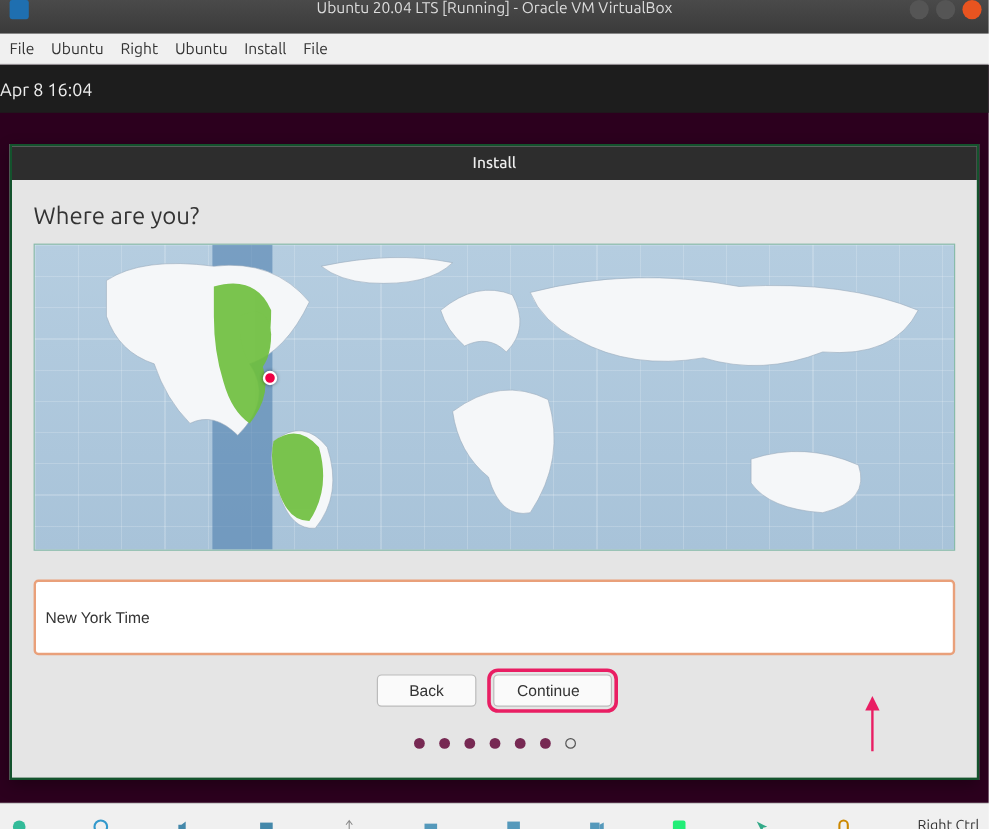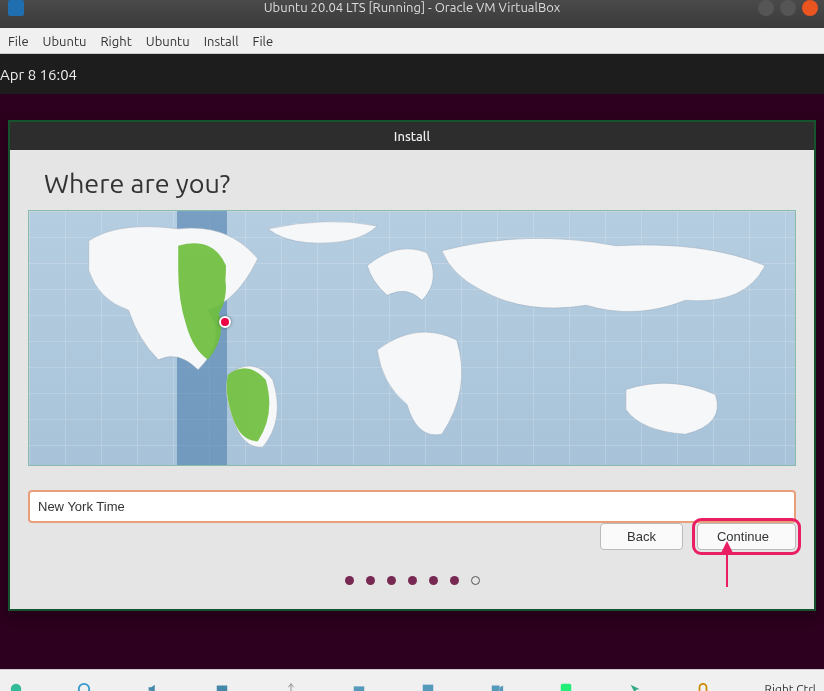--- a/index.html
+++ b/index.html
@@ -22,33 +22,33 @@
 
 .guest-panel { height: 40px; background: #1d1d1d; color: #eee; display: flex; align-items: center; font-size: 15px; position: relative; }
 .guest-panel-right { position: absolute; right: 10px; display: flex; gap: 14px; align-items:center;}
 .panel-icon svg { fill:#eee; }
 
 
 .installer { margin: 26px 8px 0 8px; background: #e5e5e5; border: 2px solid #14532d; box-shadow: 0 4px 12px rgba(0,0,0,.3); position:relative;}
 .installer-titlebar { height: 28px; background: #2d2d2d; color: #eee; display: flex; align-items: center; justify-content: center; font-size: 13px; font-weight:500;}
 
 .installer-body { padding: 18px 18px 14px 18px; }
-.heading { font-size: 27px; color: #333; font-weight: 400; margin-bottom: 12px; margin-left: 16px; }
+.heading { font-size: 20px; color: #333; font-weight: 400; margin-bottom: 12px; }
 
 
 .map-box { height: 256px; background: linear-gradient(#b5cde0, #a8c3d9); border: 1px solid #8ba; position:relative; overflow:hidden;}
 .map-grid { position:absolute; inset:0; background-image: repeating-linear-gradient(to right, rgba(255,255,255,.18) 0 1px, transparent 1px 36px), repeating-linear-gradient(to bottom, rgba(255,255,255,.18) 0 1px, transparent 1px 26px);}
 .tz-band { position:absolute; top:0; bottom:0; left:148px; width:50px; background: rgba(70,120,170,.55);}
 .continents svg { position:absolute; inset:0; width:100%; height:100%; }
 .marker { position:absolute; left:190px; top:105px; width:12px; height:12px; background:#e04; border:2px solid #fff; border-radius:50%; box-shadow:0 0 3px rgba(0,0,0,.5);}
 
 .tz-input-row { margin-top: 24px; }
-.tz-input { width: 100%; padding: 7px 8px; font-size: 13px; border: 2px solid #e9a07a; border-radius: 4px; outline: none; color:#333;}
-
-.btn-row { display:flex; justify-content:flex-end; gap:14px; }
+.tz-input { width: 100%; padding: 22px 8px; font-size: 13px; border: 2px solid #e9a07a; border-radius: 4px; outline: none; color:#333;}
+
+.btn-row { display:flex; justify-content:center; gap:14px; margin-top: 16px; }
 .btn { padding: 5px 26px; font-size: 13px; background: #fafafa; border:1px solid #bbb; border-radius:4px; cursor:pointer; color:#333;}
 .btn.highlight-frame { outline: 3px solid #e91e63; outline-offset: 2px; padding-left: 19px; }
 
 .arrow-annot { position:absolute; right:72px; bottom:20px; }
 
 .dots { display:flex; justify-content:center; gap:12px; margin: 26px 0 10px 0;}
 .dot { width:9px; height:9px; border-radius:50%; }
 .dot.filled { background:#772953;}
 .dot.empty { border:1.5px solid #555; background:transparent;}
 

